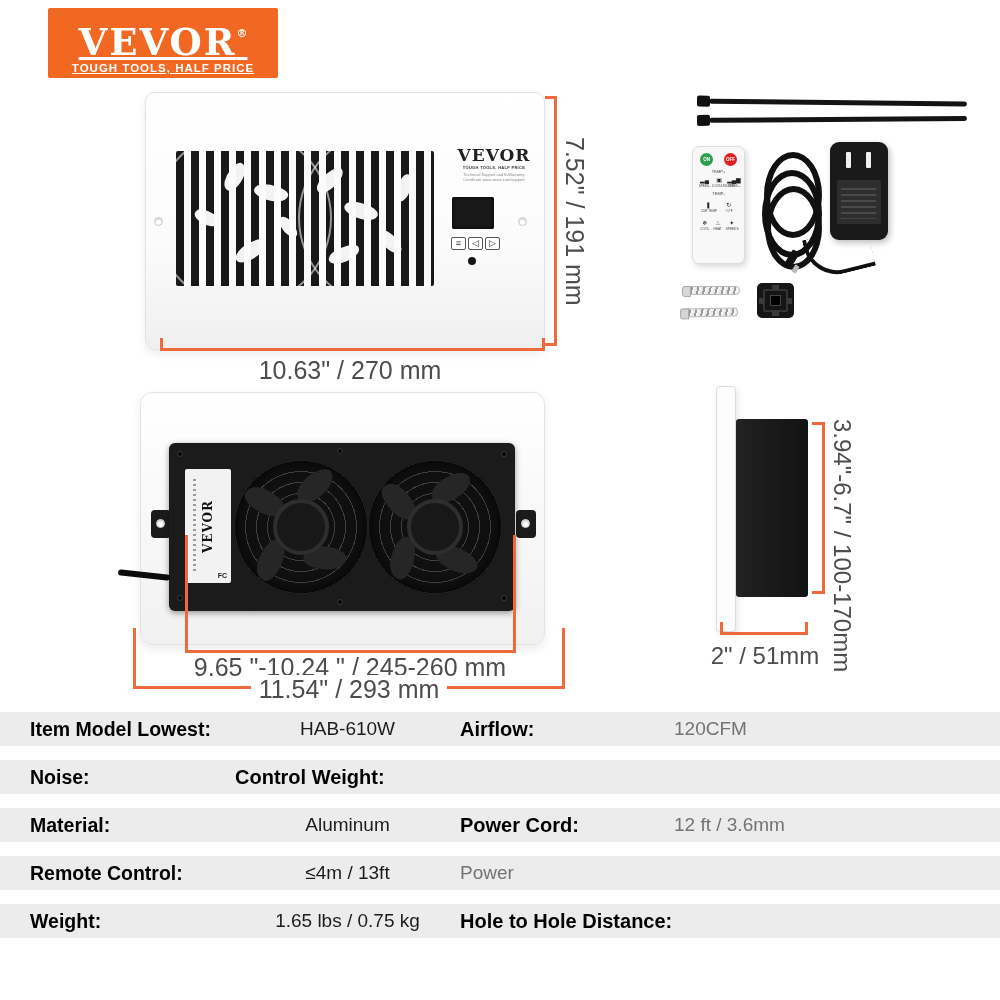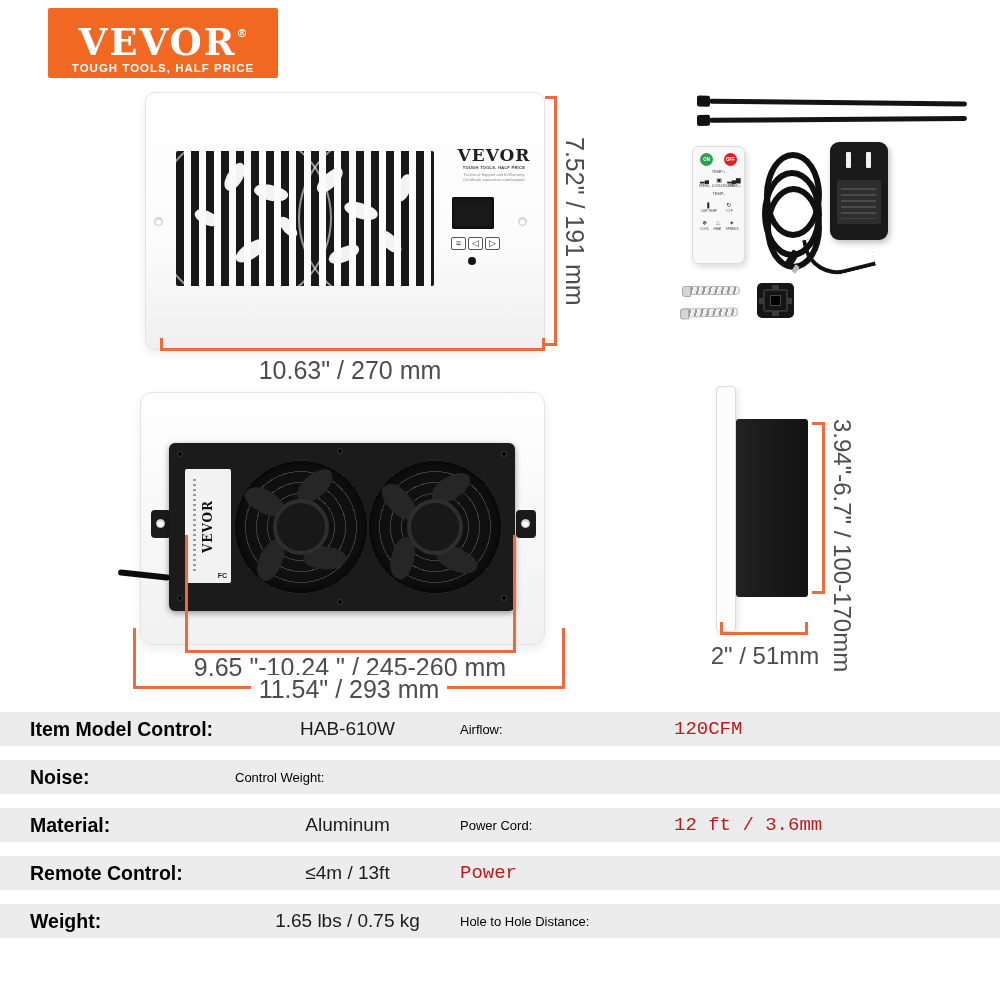--- a/index.html
+++ b/index.html
@@ -4,21 +4,21 @@
 <style>
   * { margin:0; padding:0; box-sizing:border-box; }
   html,body { background:#fff; }
   #canvas {
     position:relative; width:1000px; height:1000px; margin:0 auto;
     background:#fff; overflow:hidden;
     font-family:"Liberation Sans", sans-serif; color:#1a1a1a;
   }
   
   .logo { position:absolute; left:48px; top:8px; width:230px; height:70px;
-    background:#F16822; color:#fff; text-align:center; border-radius:2px; }
+    background:#F16822; color:#fff; text-align:center; border-radius:2px;text-decoration:underline; }
   .logo .vv { font-family:"DejaVu Serif", serif; font-weight:bold; font-size:37px;
     letter-spacing:2px; line-height:44px; margin-top:4px; }
   .logo .reg { font-size:11px; vertical-align:18px; letter-spacing:0; }
   .logo .tg { font-size:11.5px; font-weight:bold; letter-spacing:1px; margin-top:-2px; }
 
   
   .br { position:absolute; border:0 solid #ED6A3C; }
   .br-right { border-top-width:3px; border-right-width:3px; border-bottom-width:3px; }
   .br-u { border-left-width:3px; border-bottom-width:3px; border-right-width:3px; }
   .br-side { border-left-width:3px; border-right-width:3px; }
@@ -126,22 +126,22 @@
   .mountpad .ctr { position:absolute; left:13px; top:12px; width:11px; height:11px;
     background:#000; border:1px solid #444; }
   .mountpad .slot { position:absolute; background:#3a3a3a; }
 
   
   .specs { position:absolute; left:0; top:712px; width:1000px; }
   .spec-row { display:flex; align-items:center; height:34px; margin-bottom:14px;
     background:#ECECEC; font-size:19px; }
   .ll { margin-left:30px; width:205px; font-weight:bold; color:#000; font-size:19.5px; }
   .lv { width:225px; text-align:center; color:#1c1c1c; }
-  .rl { width:214px; font-weight:normal; color:#000; font-size:13px; }
-  .rv { flex:1; text-align:left; color:#b91c1c;font-family:Liberation Mono, monospace; }
+  .rl { width:214px; font-weight:bold; color:#000; font-size:20px; }
+  .rv { flex:1; text-align:left; color:#737373; }
 </style>
 </head>
 <body>
 
 <div id="canvas">
 
   <div class="logo">
     <div class="vv"><span>VEVOR</span><span class="reg">®</span></div>
     <div class="tg">TOUGH TOOLS, HALF PRICE</div>
   </div>
@@ -310,21 +310,21 @@
     <div class="inner"></div>
     <div class="slot" style="left:15px; top:2px; width:7px; height:5px;"></div>
     <div class="slot" style="left:15px; top:28px; width:7px; height:5px;"></div>
     <div class="slot" style="left:2px; top:15px; width:5px; height:6px;"></div>
     <div class="slot" style="left:30px; top:15px; width:5px; height:6px;"></div>
     <div class="ctr"></div>
   </div>
 
   <div class="specs">
     <div class="spec-row">
-      <div class="ll">Item Model Control:</div>
+      <div class="ll">Item Model Lowest:</div>
       <div class="lv">HAB-610W</div>
       <div class="rl">Airflow:</div>
       <div class="rv">120CFM</div>
     </div>
     <div class="spec-row">
       <div class="ll">Noise:</div>
       <div class="rl">Control Weight:</div>
     </div>
     <div class="spec-row">
       <div class="ll">Material:</div>

